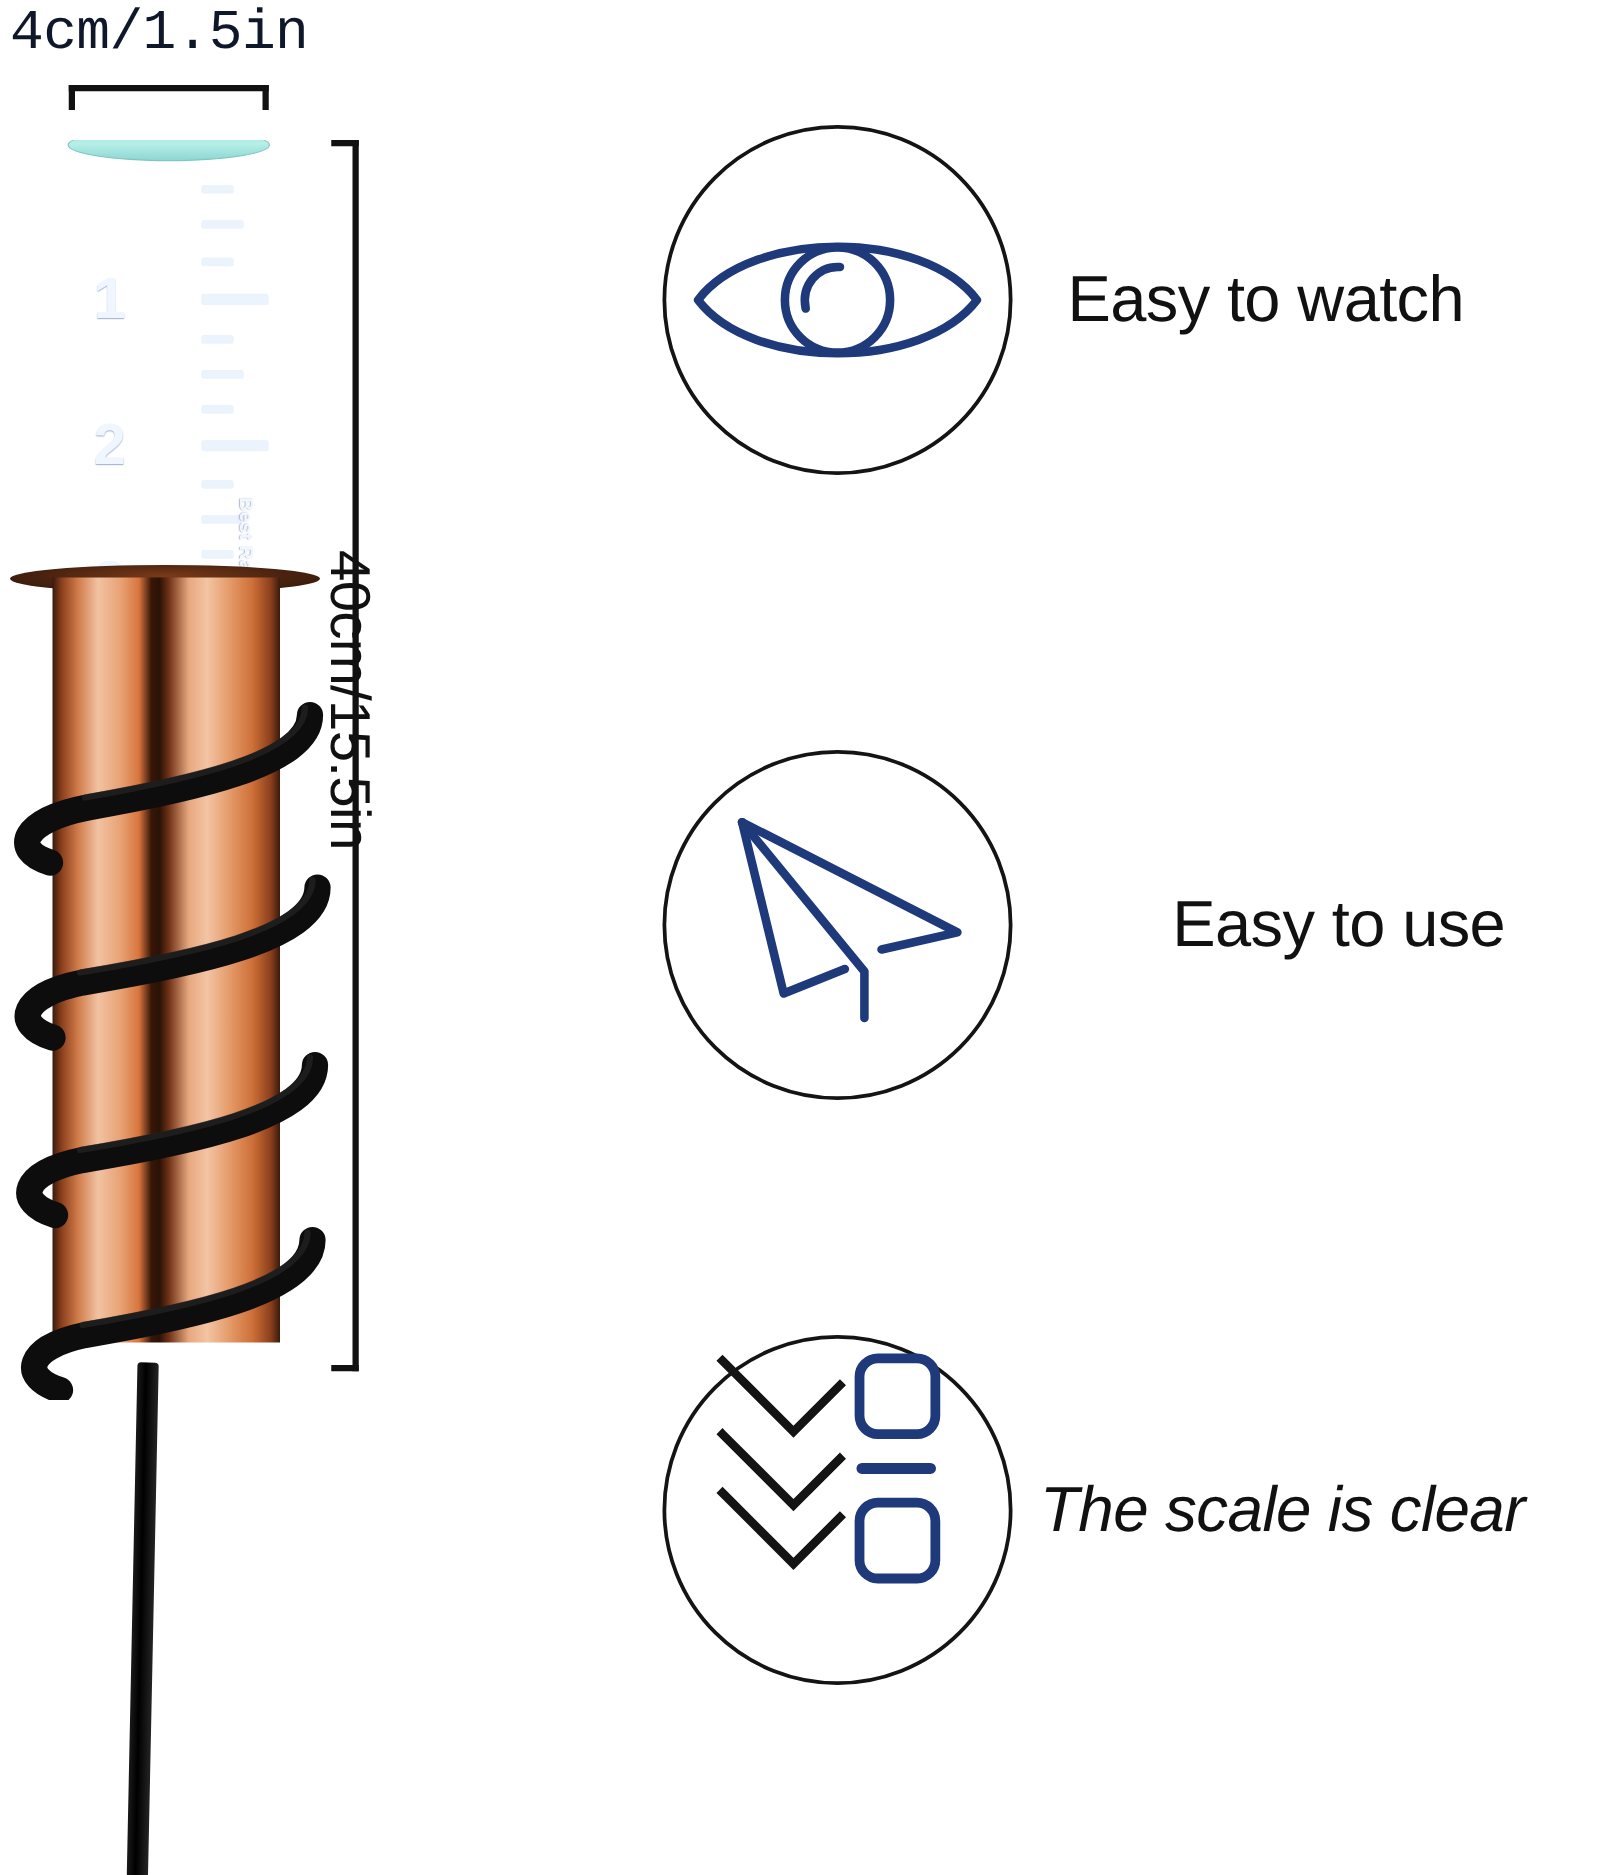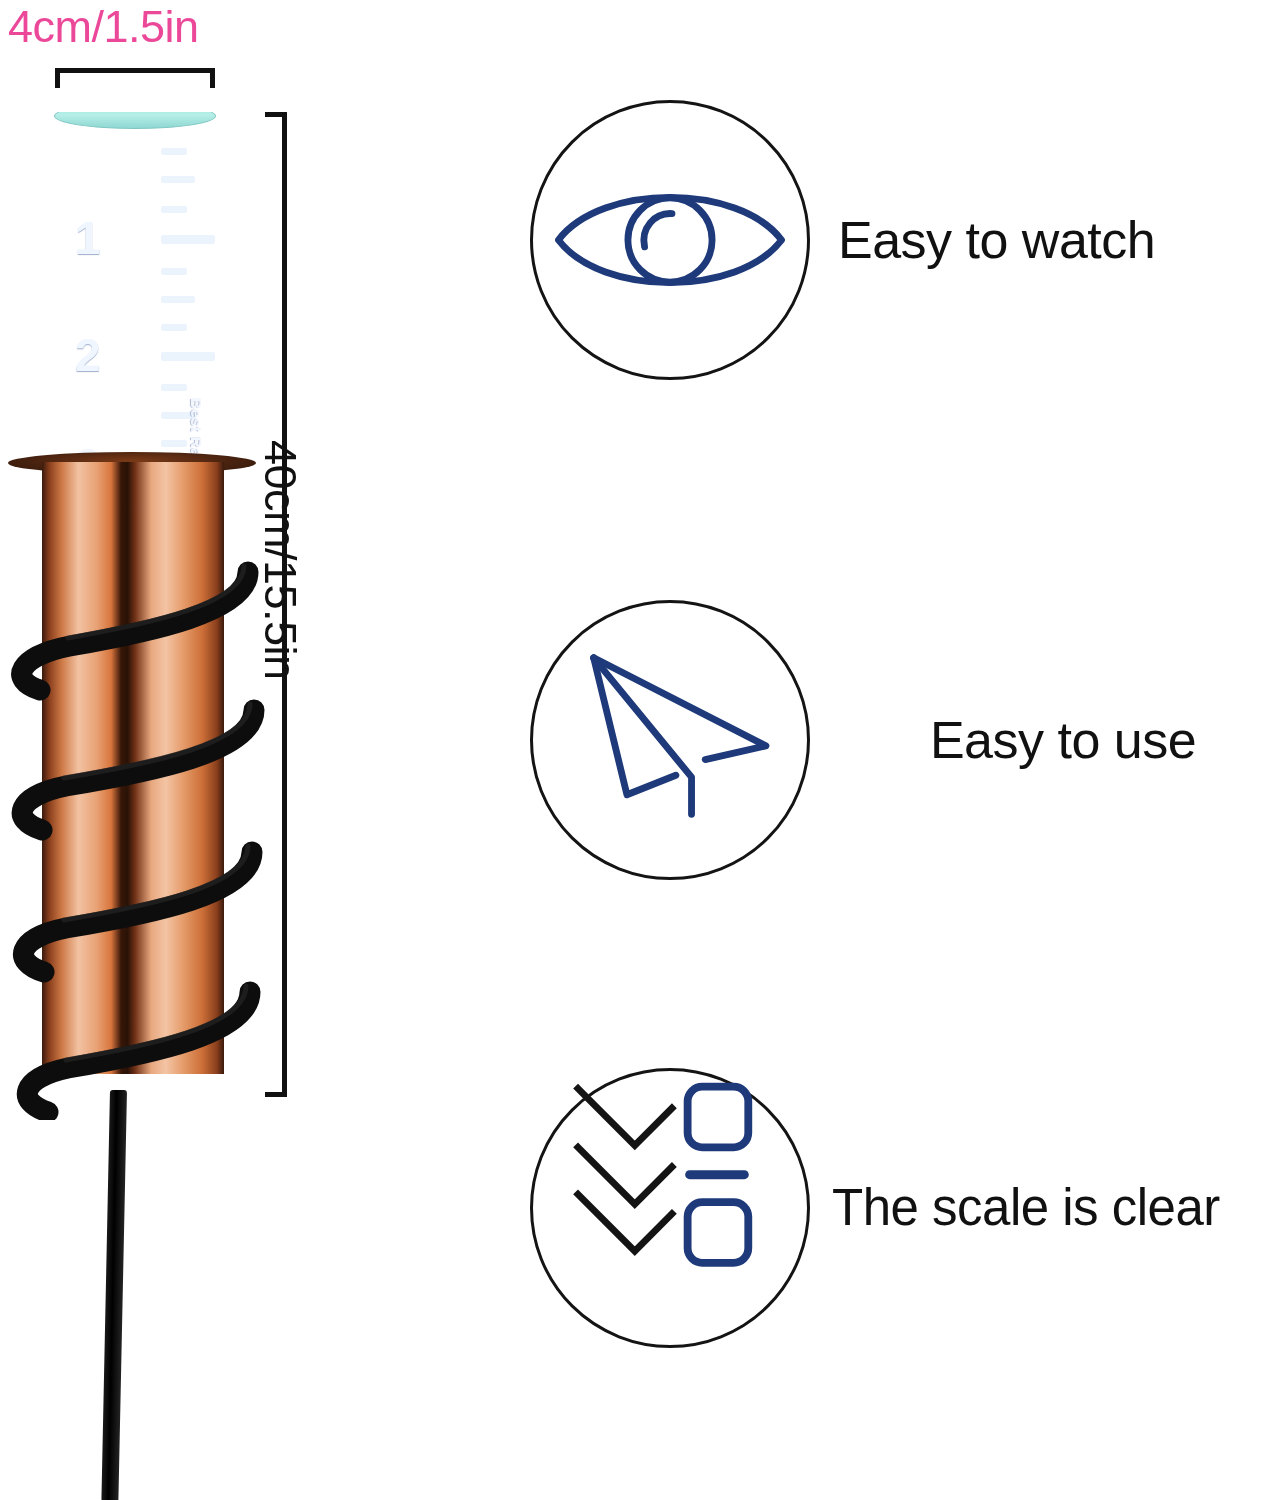--- a/index.html
+++ b/index.html
@@ -27,23 +27,24 @@
 
   
 
   .dim-label-top {
     position: absolute;
     left: 8px;
     top: 2px;
     font-size: 45px;
     line-height: 50px;
     letter-spacing: -0.5px;
-    color: #ec4899;
+    color: #0f172a;
     white-space: nowrap;
     font-weight: 400;
+    font-family: Liberation Mono, monospace;
   }
 
   
   .bracket-h {
     position: absolute;
     left: 55px;
     top: 68px;
     width: 160px;
     height: 20px;
   }
@@ -258,31 +259,32 @@
   }
   .icon-circle svg {
     position: absolute;
     left: 0; top: 0;
     width: 100%;
     height: 100%;
   }
 
   .feature-label {
     flex: 1 1 auto;
-    padding-left: 28px;
+    padding-left: 44px;
     font-size: 52px;
     line-height: 58px;
     color: #111111;
     font-weight: 400;
     letter-spacing: -0.5px;
     white-space: nowrap;
   }
   .feature-row.r3 .feature-label {
     padding-left: 22px;
     font-size: 51px;
+    font-style: italic;
   }
 </style>
 </head>
 <body>
 
 <div id="stage">
 
   <div>
 
     <div class="dim-label-top">4cm/1.5in</div>

